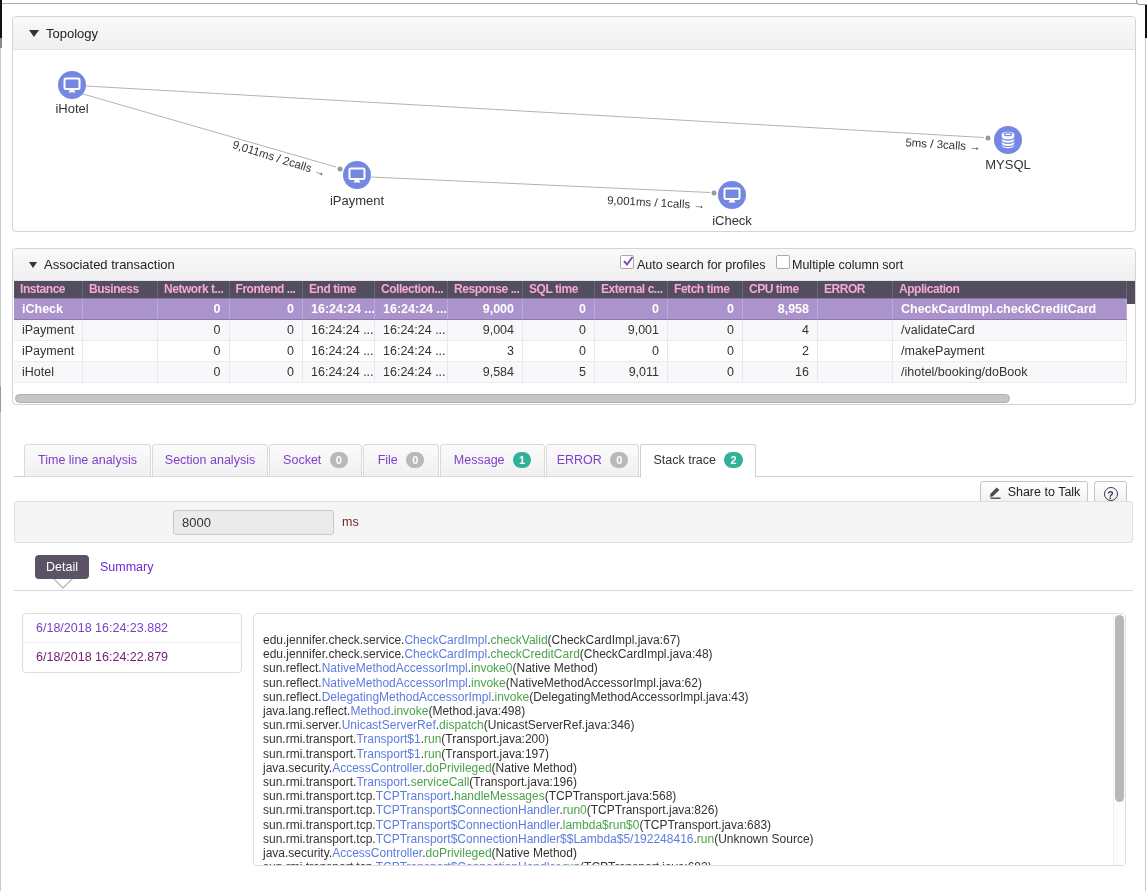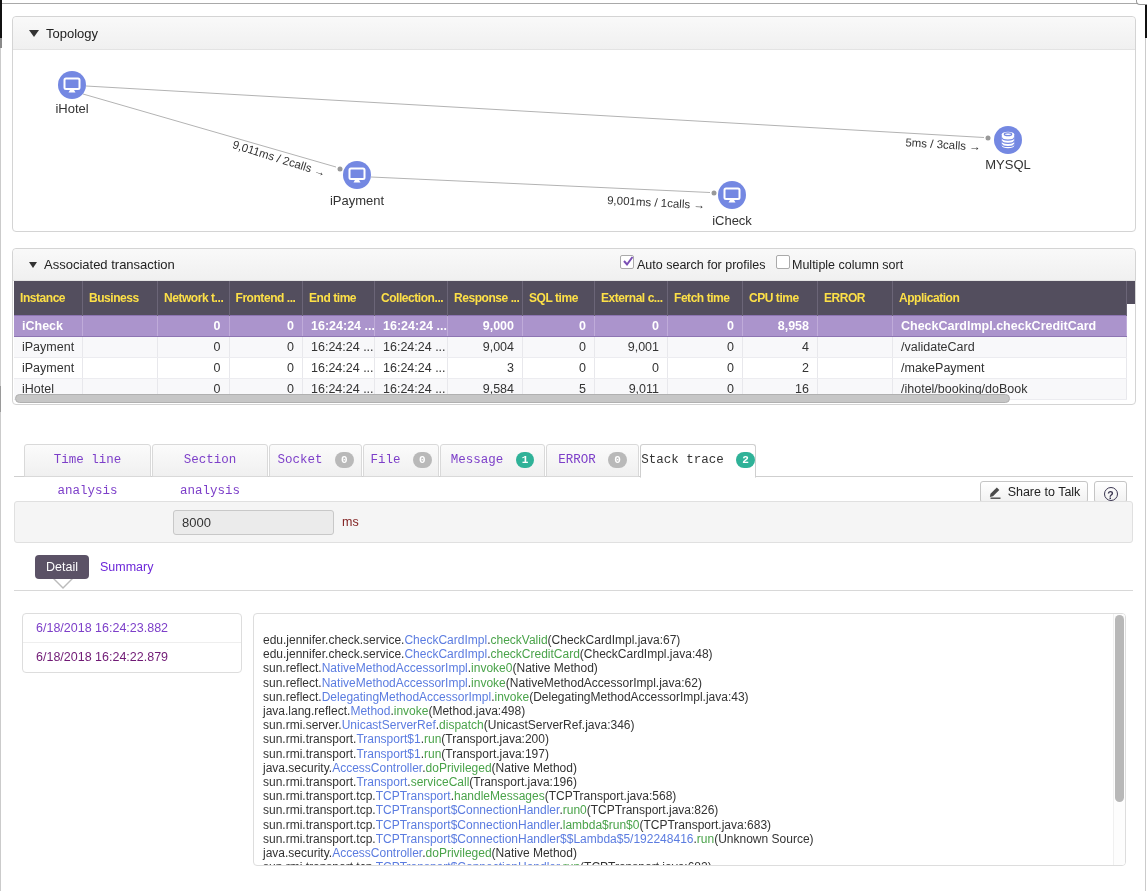--- a/index.html
+++ b/index.html
@@ -6,27 +6,27 @@
 html,body { background:#fff; }
 body { font-family:"Liberation Sans", sans-serif; color:#333; }
 #page { position:relative; width:1147px; height:891px; overflow:hidden; background:#fff; }
 .abs { position:absolute; }
 .panel { position:absolute; left:12px; width:1124px; border:1px solid #d4d4d4; border-radius:4px; background:#fff; }
 .phead { height:33px; background:linear-gradient(#f9f9f9,#f0f0f0); border-bottom:1px solid #e3e3e3; border-radius:4px 4px 0 0; font-size:13px; color:#222; line-height:33px; }
 .tri { display:inline-block; width:0; height:0; border-left:5px solid transparent; border-right:5px solid transparent; border-top:7px solid #333; margin:0 7px 0 16px; vertical-align:middle; position:relative; top:-1px; }
 
 table.grid { border-collapse:collapse; table-layout:fixed; font-size:12.5px; }
 table.grid td, table.grid th { overflow:hidden; white-space:nowrap; padding:0 8px; height:21px; font-weight:normal; text-align:left; }
-tr.hdr th { background:#534e5e; color:#fde047; border-right:1px solid #6b6577; height:34px; font-size:12px; letter-spacing:-0.45px; padding:0 6px; font-weight:bold; }
+tr.hdr th { background:#534e5e; color:#f9a8d4; border-right:1px solid #6b6577; height:17px; font-size:12px; letter-spacing:-0.45px; padding:0 6px; font-weight:bold; }
 tr.sel td { background:#ab94cc; color:#fff; font-weight:bold; border-right:1px solid #bfabd9; border-top:1px solid #8d75b2; border-bottom:1px solid #8d75b2; }
 tr.r td { border-right:1px solid #e8e8ec; border-bottom:1px solid #ececf0; color:#333; }
 tr.even td { background:#f8f8fa; }
 table.grid td.n, table.grid th.n { text-align:right !important; }
 
-.tab { position:absolute; top:444px; height:33px; background:linear-gradient(#fbfbfb,#f0f0f0); border:1px solid #d9d9d9; border-radius:3px 3px 0 0; font-size:12.5px; color:#7d3fc9; text-align:center; line-height:31px;font-family:Liberation Mono, monospace; }
+.tab { position:absolute; top:444px; height:33px; background:linear-gradient(#fbfbfb,#f0f0f0); border:1px solid #d9d9d9; border-radius:3px 3px 0 0; font-size:12.5px; color:#7d3fc9; text-align:center; line-height:31px; }
 .tab.active { background:#fff !important; background-image:none !important; border-color:#cfcfcf; border-bottom:1px solid #fff; height:34px; color:#333; }
 .badge { display:inline-block; min-width:11px; padding:0 6px; height:16px; border-radius:9px; background:#b9b9b9; color:#fff; font-size:11px; line-height:16px; font-weight:bold; margin-left:5px; vertical-align:0px; }
 .badge.green { background:#2fb298; }
 #st .cc { color:#5b7ce0; } #st .mm { color:#4aa34a; }
 .btn { position:absolute; background:linear-gradient(#ffffff,#f1f1f1); border:1px solid #c5c5c5; border-radius:3px; font-size:12.5px; color:#222; text-align:center;margin-top:37px; }
 </style>
 </head>
 <body>
 <div id="page">
 

